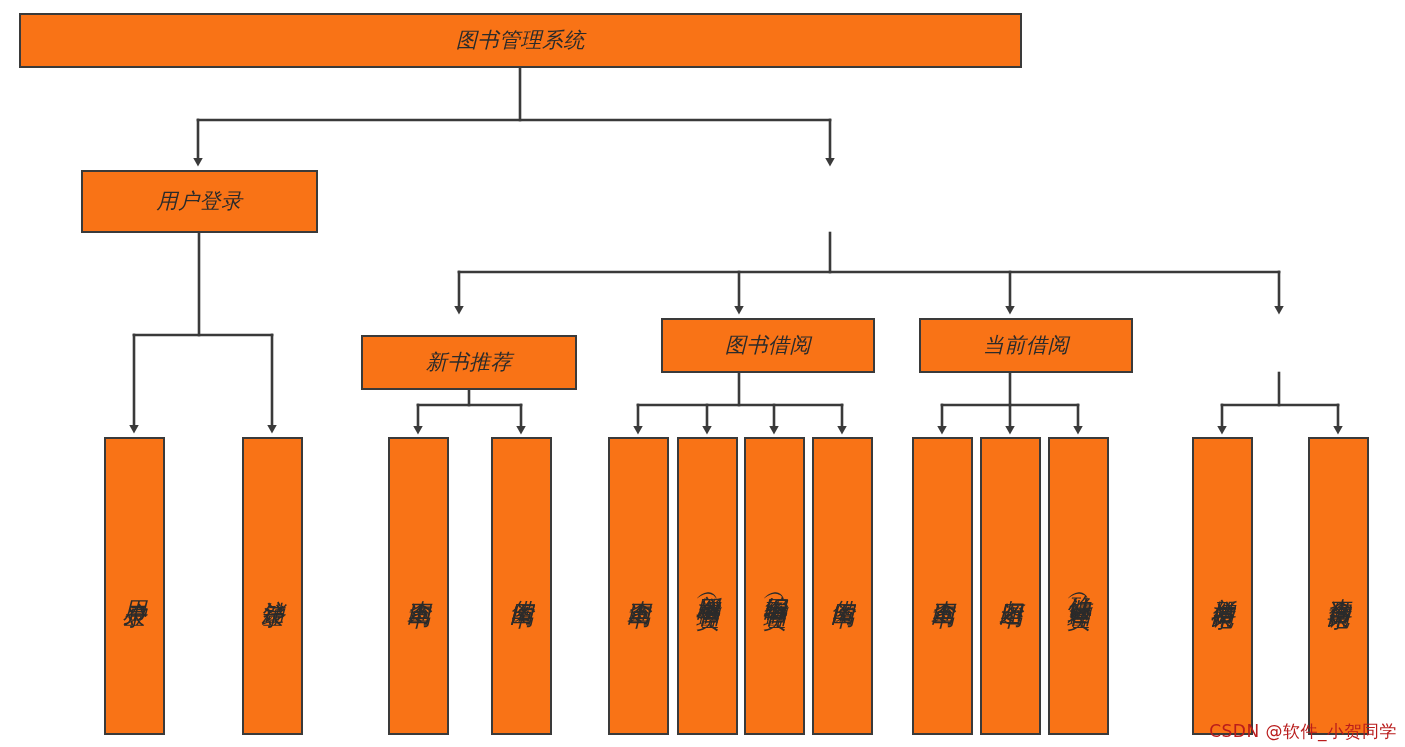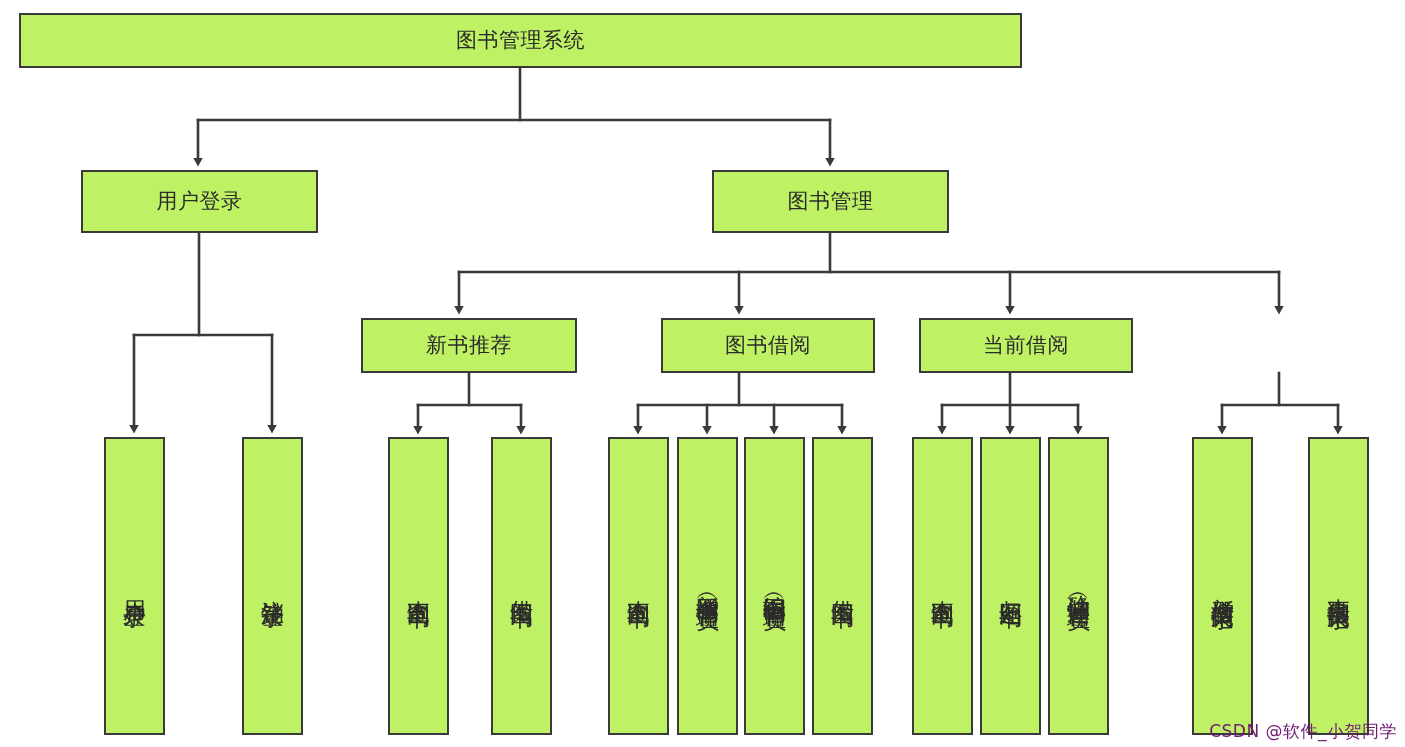--- a/index.html
+++ b/index.html
@@ -23,25 +23,26 @@
     position: absolute;
     left: 0;
     top: 0;
     width: 1405px;
     height: 747px;
   }
   .node {
     position: absolute;
     box-sizing: border-box;
     border: 2px solid #3a3a3a;
-    background: #bef264;
+    background: #f97316;
     display: flex;
     align-items: center;
     justify-content: center;
     color: #2b2b2b;
+    font-style: italic;
   }
   .node-label {
     display: block;
     text-align: center;
     line-height: 1.02;
     white-space: pre;
   }
   .node.horizontal .node-label {
     font-size: 21px;
     letter-spacing: 0.5px;
@@ -60,21 +61,21 @@
     font-size: 23px;
     line-height: 1.0;
     letter-spacing: 2px;
     max-height: 288px;
   }
   .watermark {
     position: absolute;
     right: 8px;
     bottom: 4px;
     font-size: 17px;
-    color: #701a75;
+    color: #b91c1c;
     letter-spacing: 0.5px;
     white-space: nowrap;
   }
 </style>
 </head>
 <body>
 
 <div id="diagram-root">
 
   <svg id="connectors" viewBox="0 0 1405 747" xmlns="http://www.w3.org/2000/svg">
@@ -128,25 +129,22 @@
   </svg>
 
   <div class="node root horizontal" style="left:19px; top:13px; width:1003px; height:55px;">
     <span class="node-label">图书管理系统</span>
   </div>
 
   <div class="node horizontal" style="left:81px; top:170px; width:237px; height:63px;">
     <span class="node-label">用户登录</span>
   </div>
 
-  <div class="node horizontal" style="left:712px; top:170px; width:237px; height:63px;">
-    <span class="node-label">图书管理</span>
-  </div>
-
-  <div class="node horizontal" style="left:361px; top:318px; width:216px; height:55px;">
+
+  <div class="node horizontal" style="left:361px; top:335px; width:216px; height:55px;">
     <span class="node-label">新书推荐</span>
   </div>
 
   <div class="node horizontal" style="left:633px; top:318px; width:214px; height:55px;margin-left:28px;">
     <span class="node-label">图书借阅</span>
   </div>
 
   <div class="node horizontal" style="left:903px; top:318px; width:214px; height:55px;margin-left:16px;">
     <span class="node-label">当前借阅</span>
   </div>

